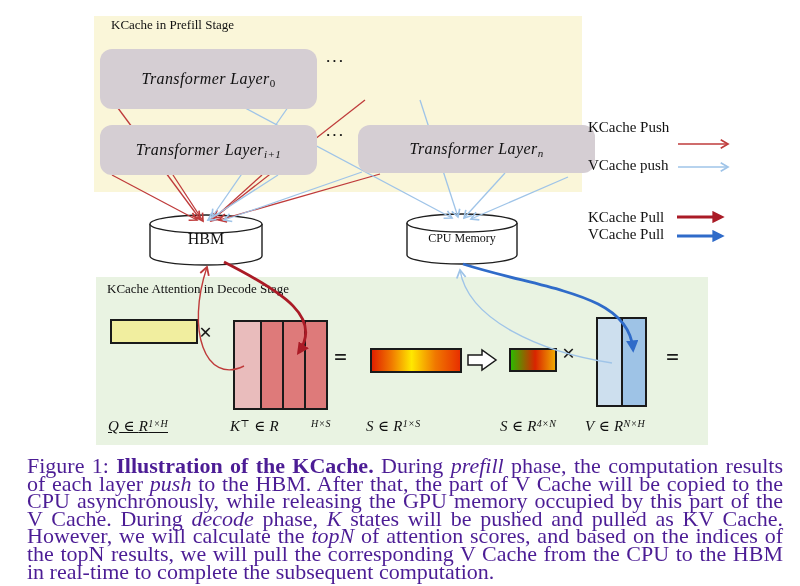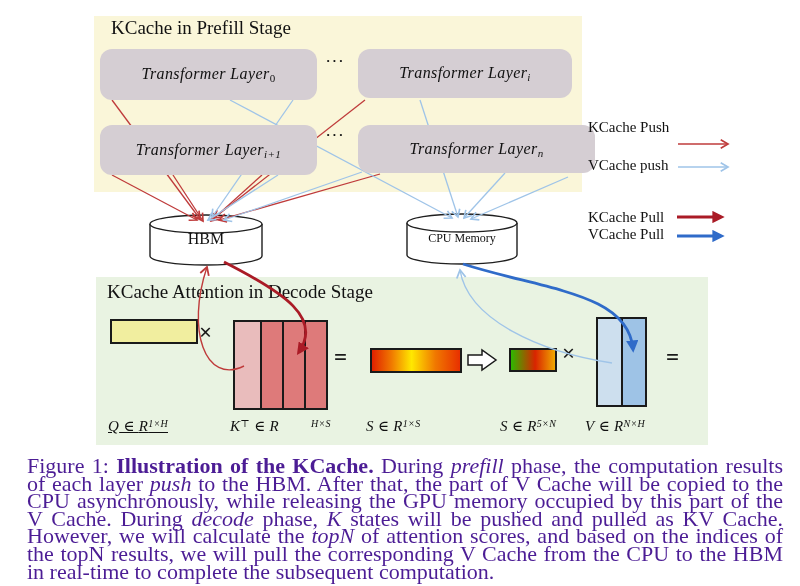--- a/index.html
+++ b/index.html
@@ -2,21 +2,21 @@
 <html><head>
 <meta charset="utf-8">
 <style>
   html,body{margin:0;padding:0;background:#ffffff;}
   #canvas{position:relative;width:800px;height:586px;background:#ffffff;overflow:hidden;
           font-family:"Liberation Serif","DejaVu Serif",serif;color:#111;}
   
   .panel{position:absolute;z-index:0;}
   #panel-prefill{left:94px;top:16px;width:488px;height:176px;background:#faf6d9;}
   #panel-decode{left:96px;top:277px;width:612px;height:168px;background:#e9f3e2;}
-  .panel-title{position:absolute;z-index:2;font-size:19px;color:#111;white-space:nowrap;}
+  .panel-title{position:absolute;z-index:2;font-size:13px;color:#111;white-space:nowrap;}
   
   .layer-box{position:absolute;z-index:2;background:#d5ced3;border-radius:12px;
              display:flex;align-items:center;justify-content:center;
              font-size:16px;letter-spacing:0.4px;white-space:nowrap;}
   .dots{position:absolute;z-index:2;font-size:13px;font-weight:bold;letter-spacing:2px;}
   
   #arrows-low{position:absolute;left:0;top:0;z-index:1;pointer-events:none;}
   #arrows-high{position:absolute;left:0;top:0;z-index:3;pointer-events:none;}
   .cyl-label{position:absolute;z-index:2;text-align:center;white-space:nowrap;}
   
@@ -92,25 +92,22 @@
       <line x1="278" y1="175" x2="208" y2="220"></line>
       <line x1="362" y1="172" x2="224" y2="220"></line>
       <line x1="505" y1="173" x2="464" y2="218"></line>
       <line x1="568" y1="177" x2="471" y2="219"></line>
     </g>
   </svg>
 
   <div class="panel-title" style="left:111px;top:17px;">KCache  in Prefill Stage</div>
   <div class="panel-title" style="left:107px;top:281px;">KCache Attention in Decode Stage</div>
 
-  <div class="layer-box" style="left:100px;top:49px;width:217px;height:51px;">
+  <div class="layer-box" style="left:100px;top:49px;width:217px;height:60px;">
     <span><span style="font-style: italic;">Transformer Layer</span><span class="sub">0</span></span>
-  </div>
-  <div class="layer-box" style="left:358px;top:49px;width:214px;height:49px;">
-    <span><span style="font-style: italic;">Transformer Layer</span><span class="sub" style="font-style: italic;">i</span></span>
   </div>
   <div class="layer-box" style="left:100px;top:125px;width:217px;height:50px;">
     <span><span style="font-style: italic;">Transformer Layer</span><span class="sub" style="font-style: italic;">i+1</span></span>
   </div>
   <div class="layer-box" style="left:358px;top:125px;width:237px;height:48px;">
     <span><span style="font-style: italic;">Transformer Layer</span><span class="sub" style="font-style: italic;">n</span></span>
   </div>
   <div class="dots" style="left:326px;top:53px;">···</div>
   <div class="dots" style="left:326px;top:127px;">···</div>
 
@@ -136,21 +133,21 @@
   <div id="s2-bar"></div>
   <div id="v-matrix">
     <div class="vc1"></div>
     <div class="vc2"></div>
   </div>
   <div class="op" style="left:666px;top:346px;">=</div>
 
   <div class="math-label" style="left:108px;top:417px;text-decoration:underline;"><span style="font-style: italic;">Q</span><span> ∈ </span><span style="font-style: italic;">R</span><span class="sup" style="font-style: italic;">1×H</span></div>
   <div class="math-label" style="left:230px;top:417px;"><span style="font-style: italic;">K</span><span class="sup">⊤</span><span> ∈ </span><span style="font-style: italic;">R</span><span class="sup" style="font-style: italic; margin-left: 32px;">H×S</span></div>
   <div class="math-label" style="left:366px;top:417px;"><span style="font-style: italic;">S</span><span> ∈ </span><span style="font-style: italic;">R</span><span class="sup" style="font-style: italic;">1×S</span></div>
-  <div class="math-label" style="left:500px;top:417px;"><span style="font-style: italic;">S</span><span> ∈ </span><span style="font-style: italic;">R</span><span class="sup" style="font-style: italic;">5×N</span></div>
+  <div class="math-label" style="left:500px;top:417px;"><span style="font-style: italic;">S</span><span> ∈ </span><span style="font-style: italic;">R</span><span class="sup" style="font-style: italic;">4×N</span></div>
   <div class="math-label" style="left:585px;top:417px;"><span style="font-style: italic;">V</span><span> ∈ </span><span style="font-style: italic;">R</span><span class="sup" style="font-style: italic;">N×H</span></div>
 
   <svg id="arrows-high" width="800" height="460" viewBox="0 0 800 460">
     <defs>
       <marker id="chevR2" viewBox="0 0 10 10" refX="8" refY="5" markerWidth="8" markerHeight="8" orient="auto">
         <path d="M1,1 L8,5 L1,9" fill="none" stroke="#bf3b3b" stroke-width="1.6"></path>
       </marker>
       <marker id="chevB2" viewBox="0 0 10 10" refX="8" refY="5" markerWidth="8" markerHeight="8" orient="auto">
         <path d="M1,1 L8,5 L1,9" fill="none" stroke="#9fc4e8" stroke-width="1.6"></path>
       </marker>

